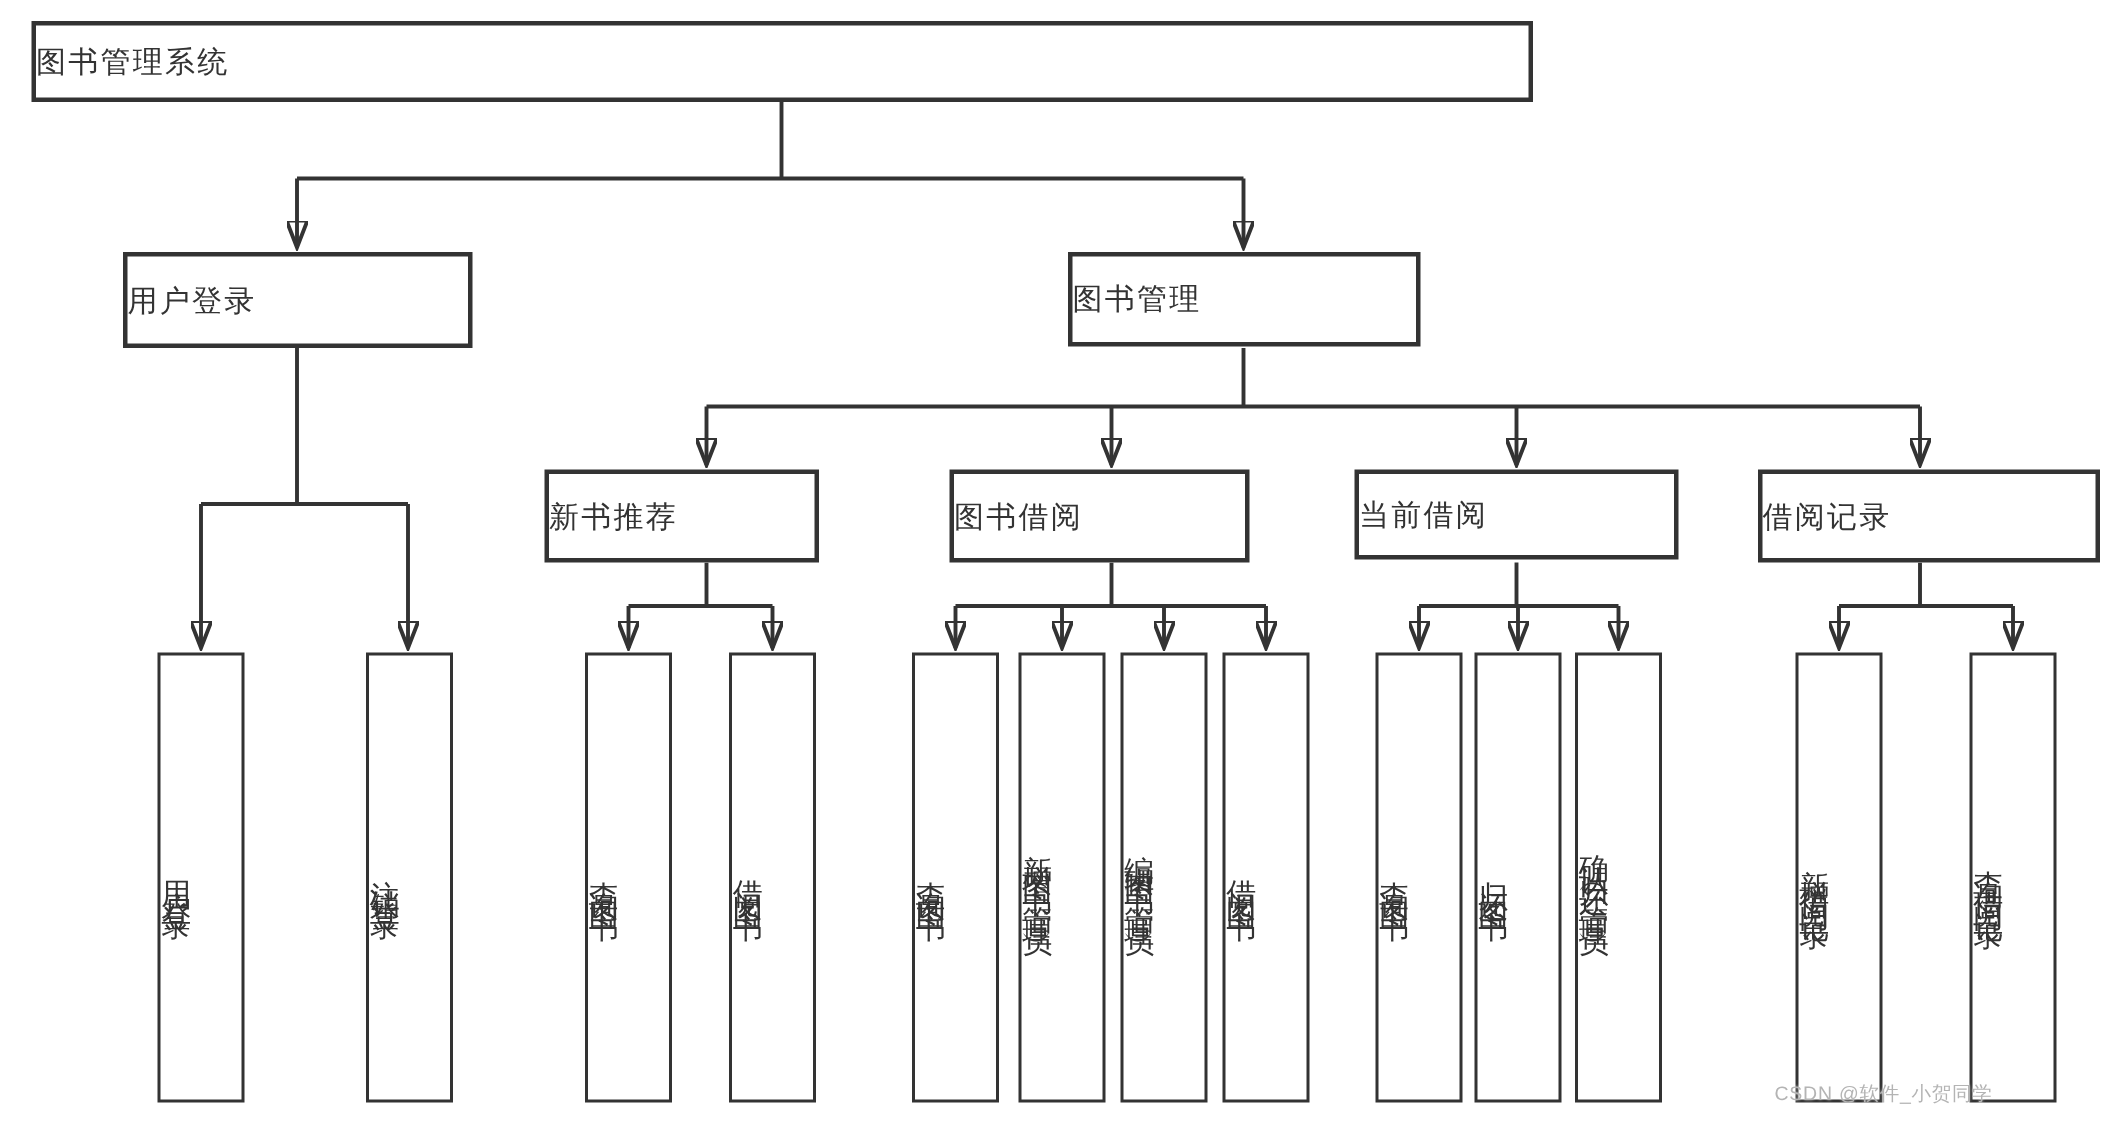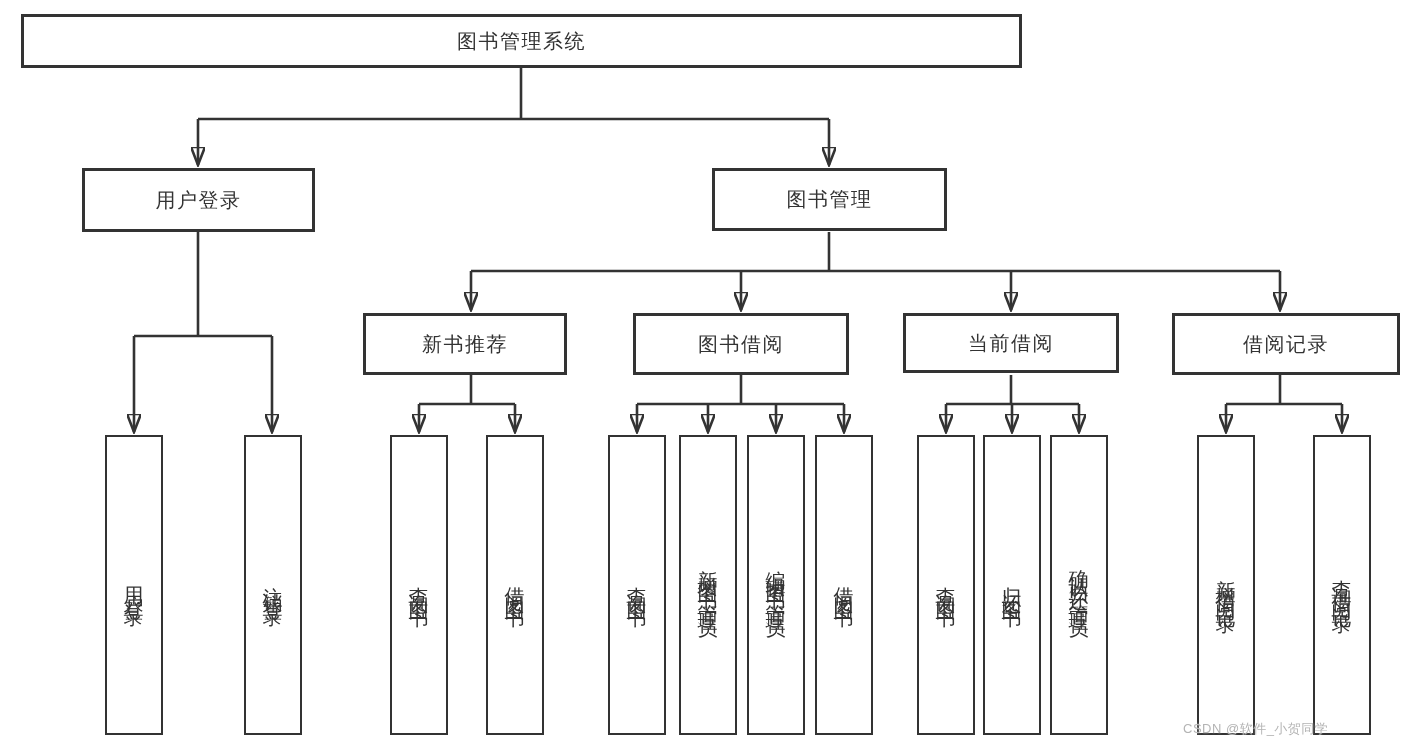--- a/index.html
+++ b/index.html
@@ -15,21 +15,21 @@
     font-family:"Liberation Sans", sans-serif;
     overflow:hidden;
   }
   svg.connectors{position:absolute;left:0;top:0;width:1405px;height:747px;z-index:1;}
   svg.connectors path{stroke:var(--line);stroke-width:2.6;fill:none;}
   .box{
     position:absolute;
     box-sizing:border-box;
     border:3px solid var(--line);
     background:var(--box-bg);
-    display:flex;align-items:center;justify-content:center;
+    display:flex;align-items:center;justify-content:flex-start;
     color:#333333;
     font-size:20px;
     letter-spacing:1.5px;
     z-index:2;
   }
   .leaf{border-width:2.5px;}
   .leaf .vtext{
     writing-mode:vertical-rl;
     text-orientation:mixed;
     letter-spacing:7px;
@@ -118,24 +118,24 @@
     <span>图书管理系统</span>
   </div>
 
   <div class="box" style="left:82px;top:168px;width:233px;height:64px">
     <span>用户登录</span>
   </div>
   <div class="box" style="left:712px;top:168px;width:235px;height:63px">
     <span>图书管理</span>
   </div>
 
-  <div class="box" style="left:363px;top:313px;width:204px;height:62px">
+  <div class="box" style="left:363px;top:313px;width:183px;height:62px">
     <span>新书推荐</span>
   </div>
-  <div class="box" style="left:633px;top:313px;width:216px;height:62px">
+  <div class="box" style="left:633px;top:313px;width:200px;height:62px">
     <span>图书借阅</span>
   </div>
   <div class="box" style="left:903px;top:313px;width:216px;height:60px">
     <span>当前借阅</span>
   </div>
   <div class="box" style="left:1172px;top:313px;width:228px;height:62px">
     <span>借阅记录</span>
   </div>
 
   <div class="box leaf" style="left:105px;top:435px;width:58px;height:300px">

